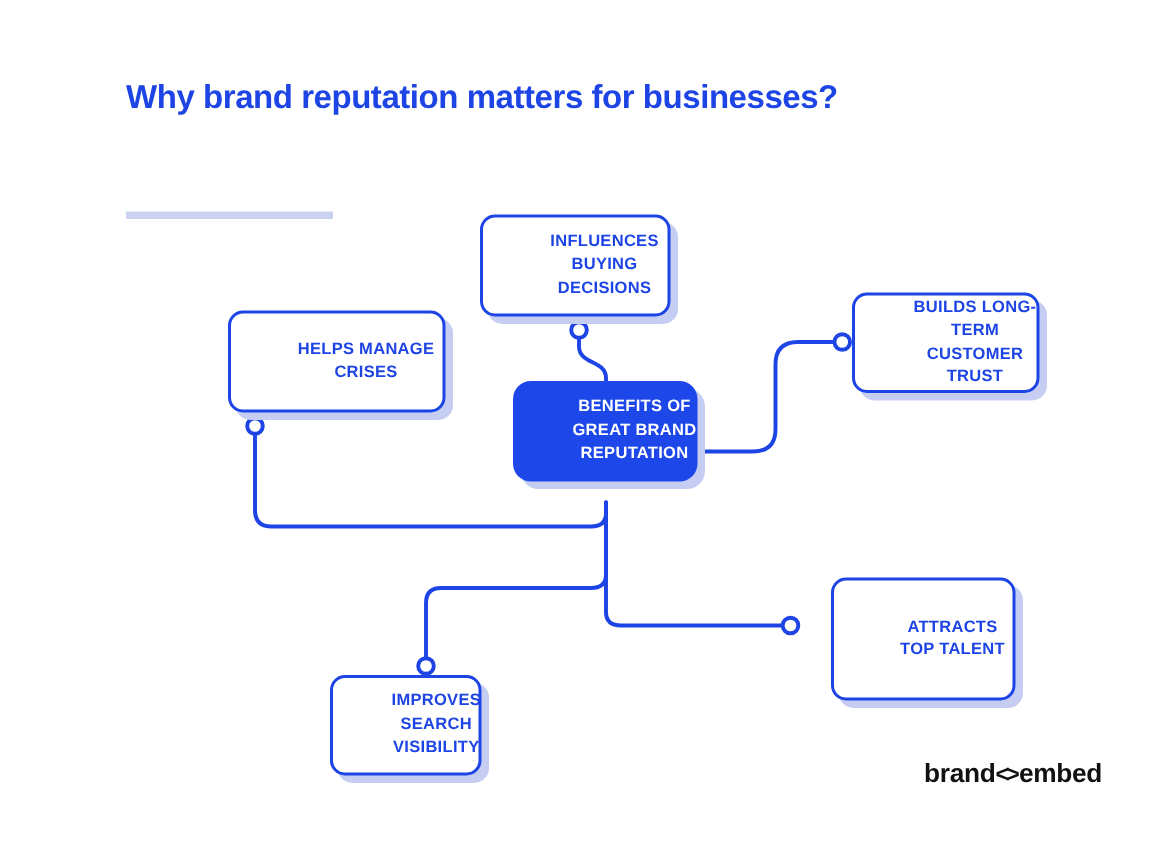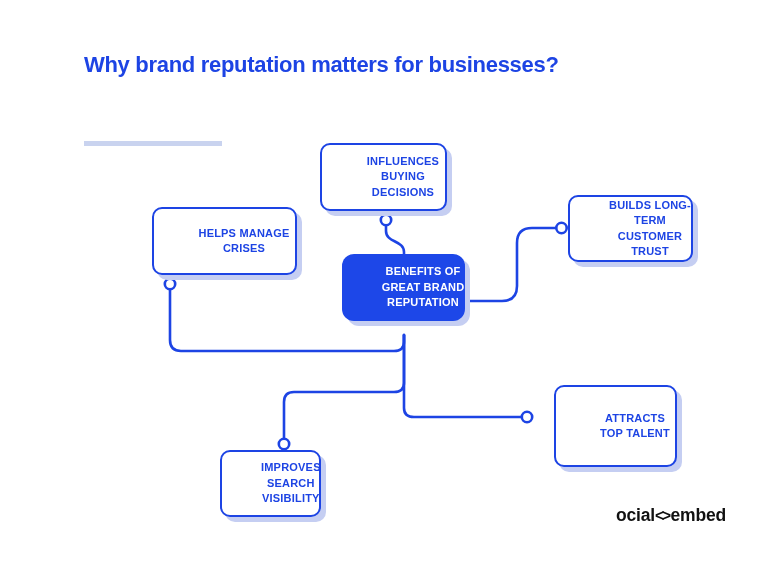--- a/index.html
+++ b/index.html
@@ -107,15 +107,15 @@
   </div>
 
   <div class="node node-improves">
     <span class="label">IMPROVES SEARCH VISIBILITY</span>
   </div>
 
   <div class="node node-center">
     <span class="label">BENEFITS OF GREAT BRAND REPUTATION</span>
   </div>
 
-  <div class="logo"><span>ocial</span><span class="glyph">&lt;&gt;</span><span>embed</span></div>
+  <div class="logo"><span>brand</span><span class="glyph">&lt;&gt;</span><span>embed</span></div>
 
 </div>
 
 </body></html>

